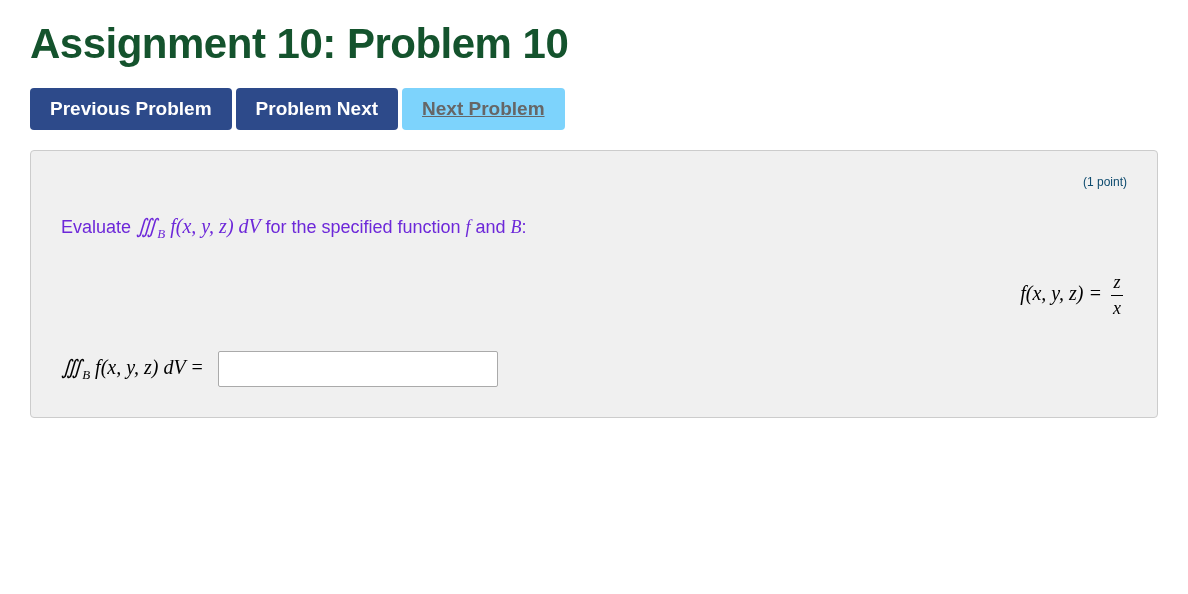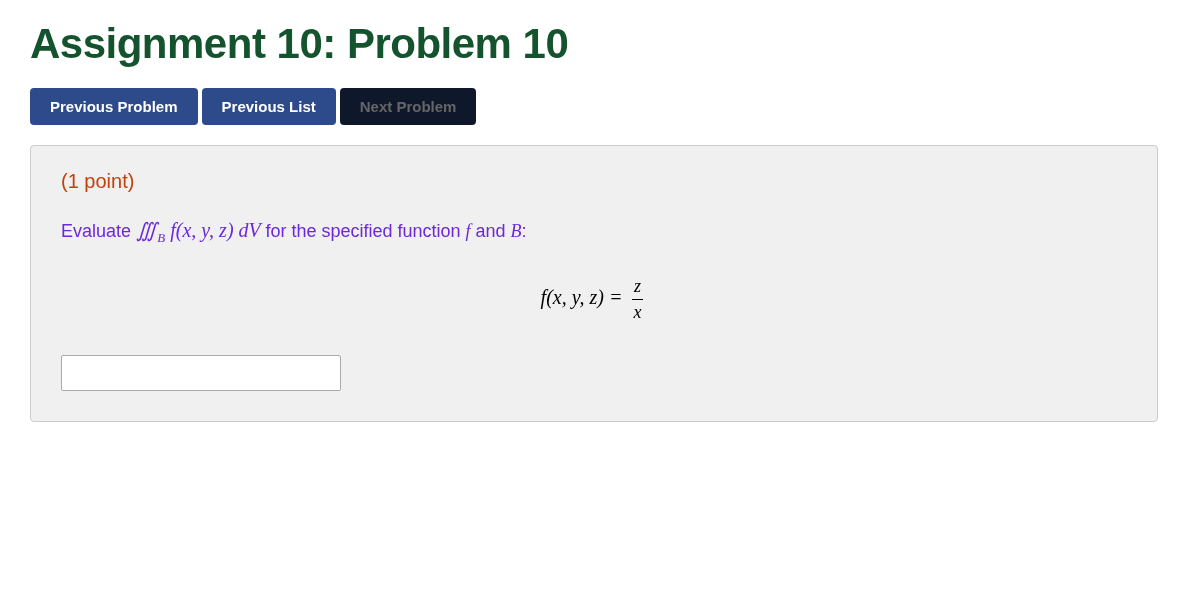--- a/index.html
+++ b/index.html
@@ -25,63 +25,66 @@
     }
 
     .nav-buttons {
       display: flex;
       gap: 4px;
       margin-bottom: 20px;
     }
 
     .nav-btn {
       padding: 10px 20px;
-      font-size: 15px;
+      font-size: 19px;
       font-weight: 600;
       border: none;
       border-radius: 4px;
       cursor: pointer;
       color: #fff;
       background: #2d4a8a;
     }
 
     .nav-btn.disabled {
-      background: #0f172a;
+      background: #7dd3fc;
       color: #666;
       cursor: default;
+      text-decoration: underline;
     }
 
     .problem-box {
       background: #f0f0f0;
       border: 1px solid #ccc;
       border-radius: 4px;
       padding: 24px 30px 30px 30px;
       max-width: 1130px;
     }
 
     .points {
-      font-size: 20px;
-      color: #c2410c;
+      font-size: 12px;
+      color: #0c4a6e;
       margin-bottom: 22px;
+      text-align: right;
     }
 
     .problem-text {
       font-size: 18px;
       color: #6d28d9;
       margin-bottom: 28px;
       line-height: 1.5;
     }
 
     .math-formula {
       display: flex;
       justify-content: center;
       align-items: flex-end;
       gap: 30px;
       margin-bottom: 32px;
       font-style: italic;
+      flex-direction: column;
     }
 
     .formula-left {
       font-size: 20px;
       font-family: 'Times New Roman', Times, serif;
       font-style: italic;
     }
 
     .fraction {
       display: inline-flex;
@@ -135,21 +138,21 @@
       border-radius: 2px;
     }
   </style>
 </head>
 <body>
 
 <h1 class="page-title">Assignment 10: Problem 10</h1>
 
 <div class="nav-buttons">
   <button class="nav-btn">Previous Problem</button>
-  <button class="nav-btn">Previous List</button>
+  <button class="nav-btn">Problem Next</button>
   <button class="nav-btn disabled">Next Problem</button>
 </div>
 
 <div class="problem-box">
 
   <div class="points">(1 point)</div>
 
   <div class="problem-text">
     Evaluate
     <span style="font-family:'Times New Roman',Times,serif; font-style:italic; font-size:20px;">
@@ -163,16 +166,19 @@
     <span class="formula-left">
       <i>f</i>(<i>x</i>, <i>y</i>, <i>z</i>) =
       <span class="fraction">
         <span class="numerator"><i>z</i></span>
         <span class="denominator"><i>x</i></span>
       </span>
     </span>
   </div>
 
   <div class="answer-row">
+    <span class="answer-label">
+      ∭<sub style="font-size:13px;">B</sub> <i>f</i>(<i>x</i>, <i>y</i>, <i>z</i>) d<i>V</i> =
+    </span>
     <input class="answer-input" type="text" value="" placeholder="" style="">
   </div>
 
 </div>
 
 </body></html>

